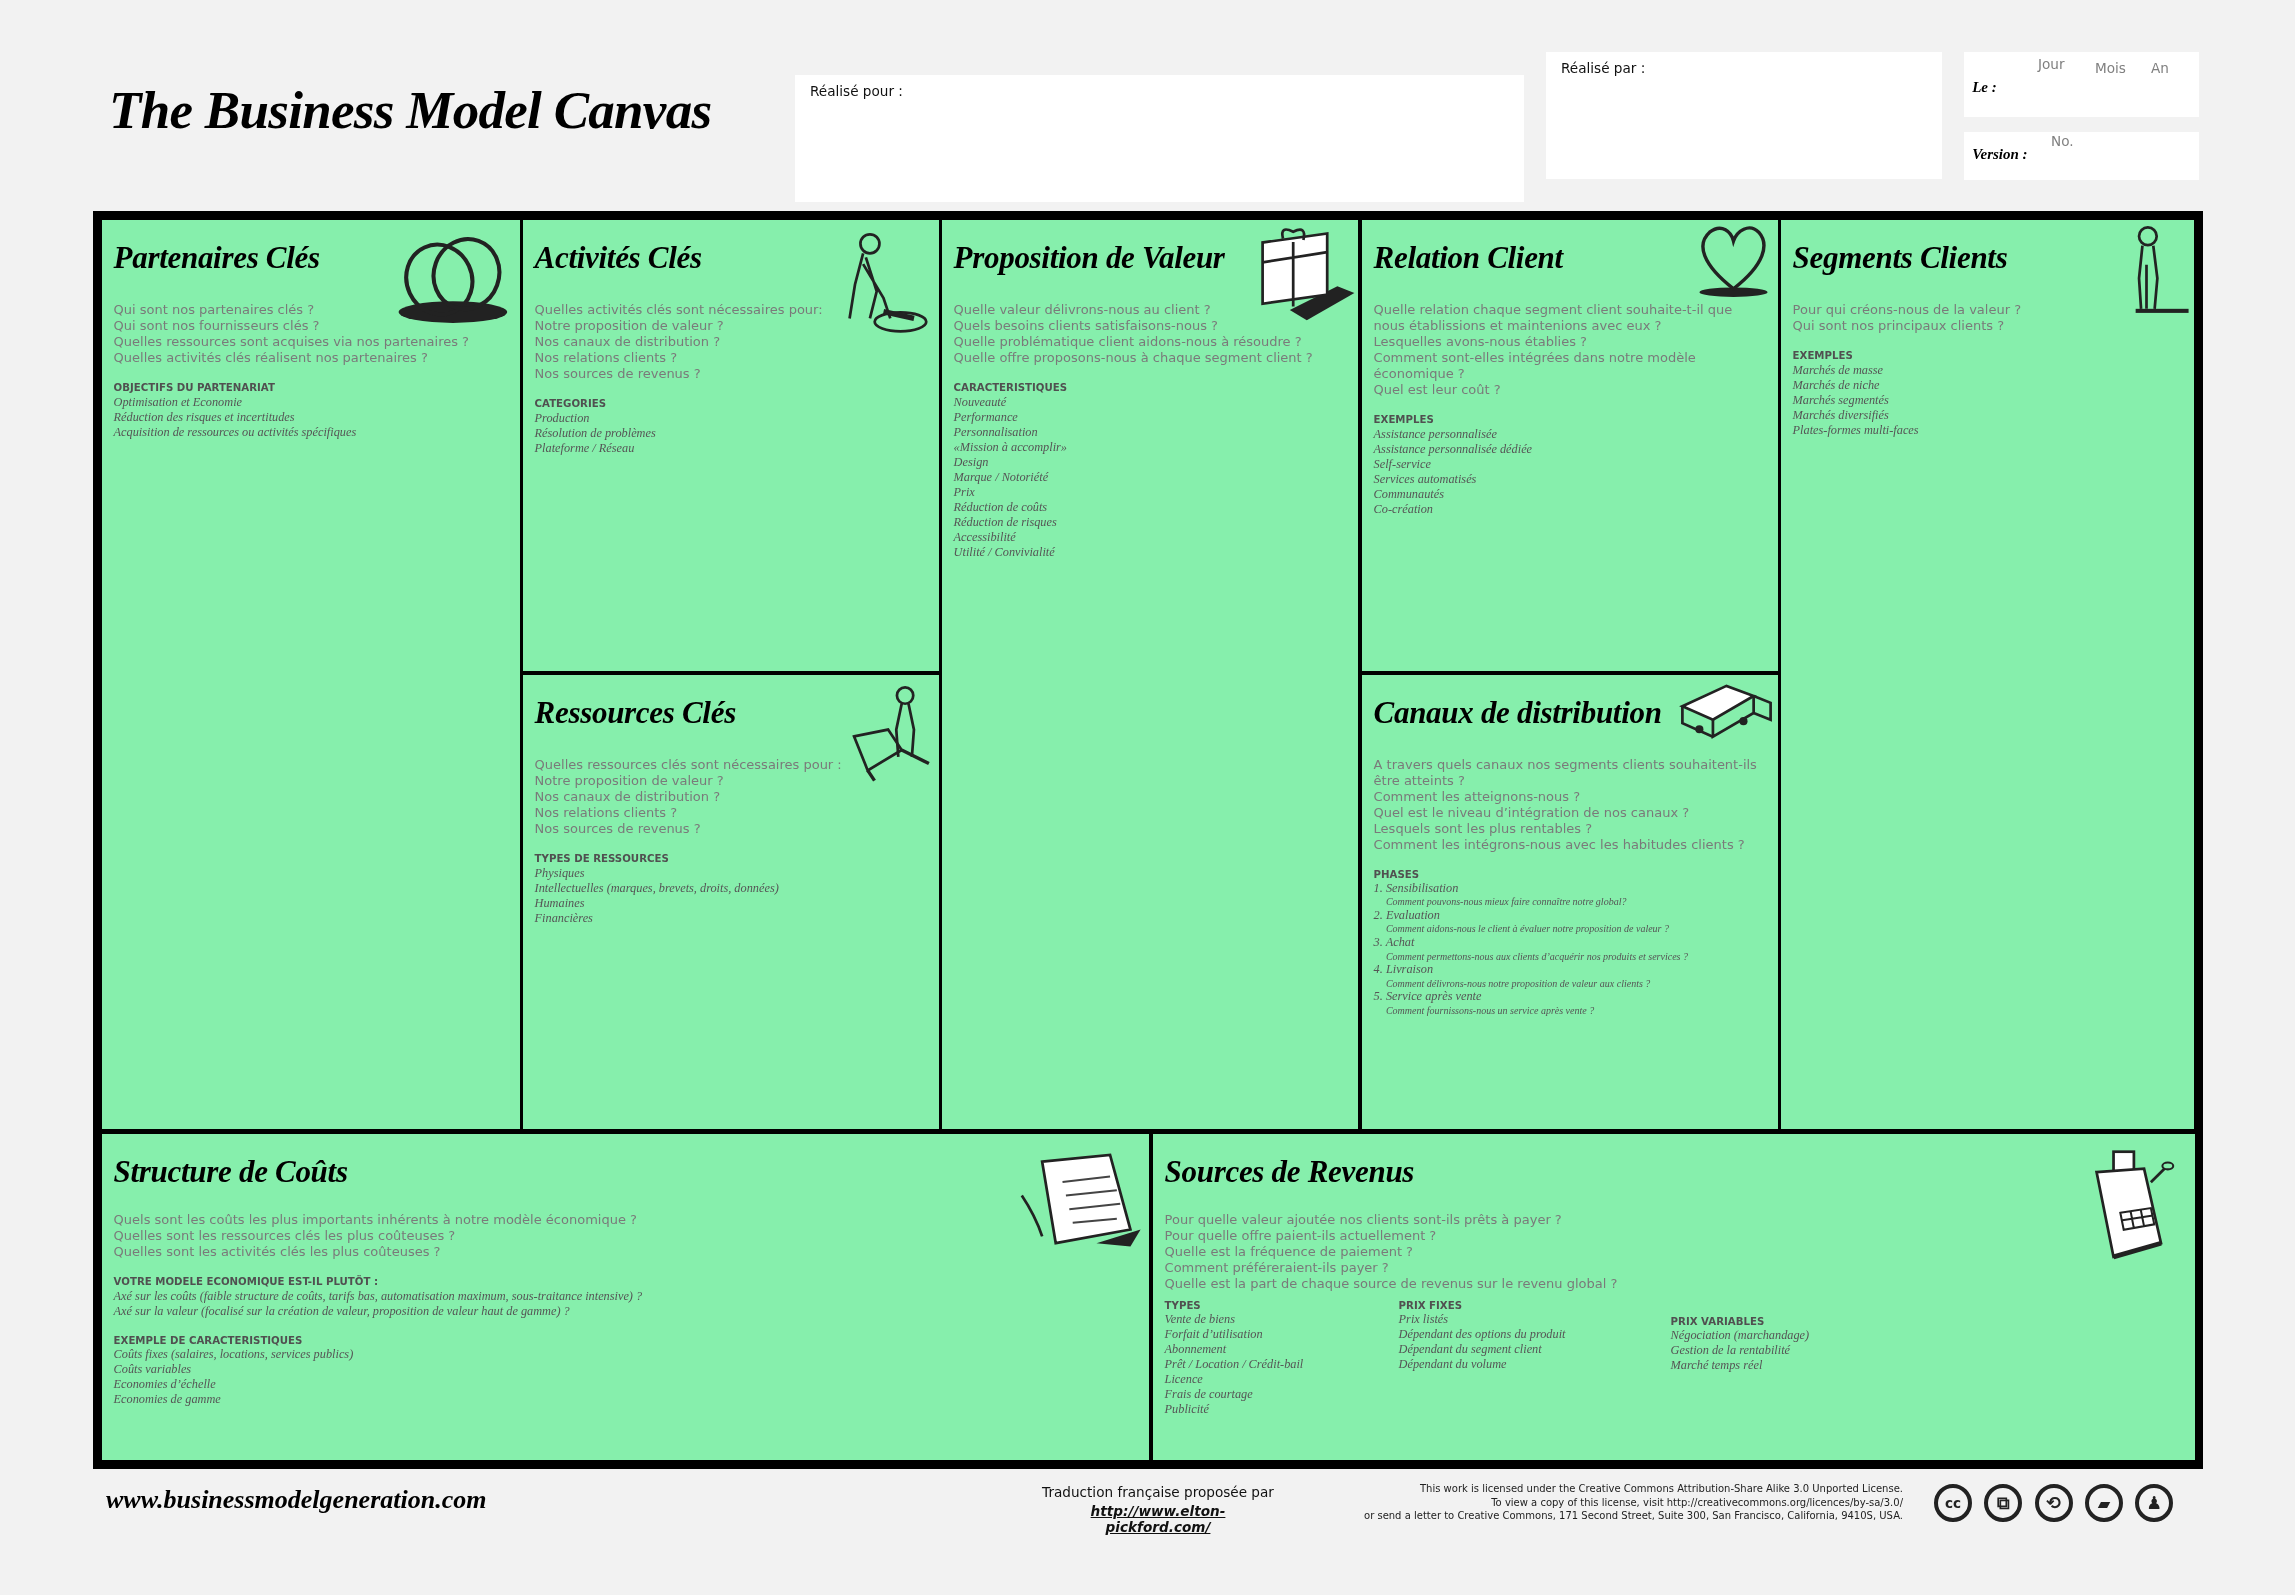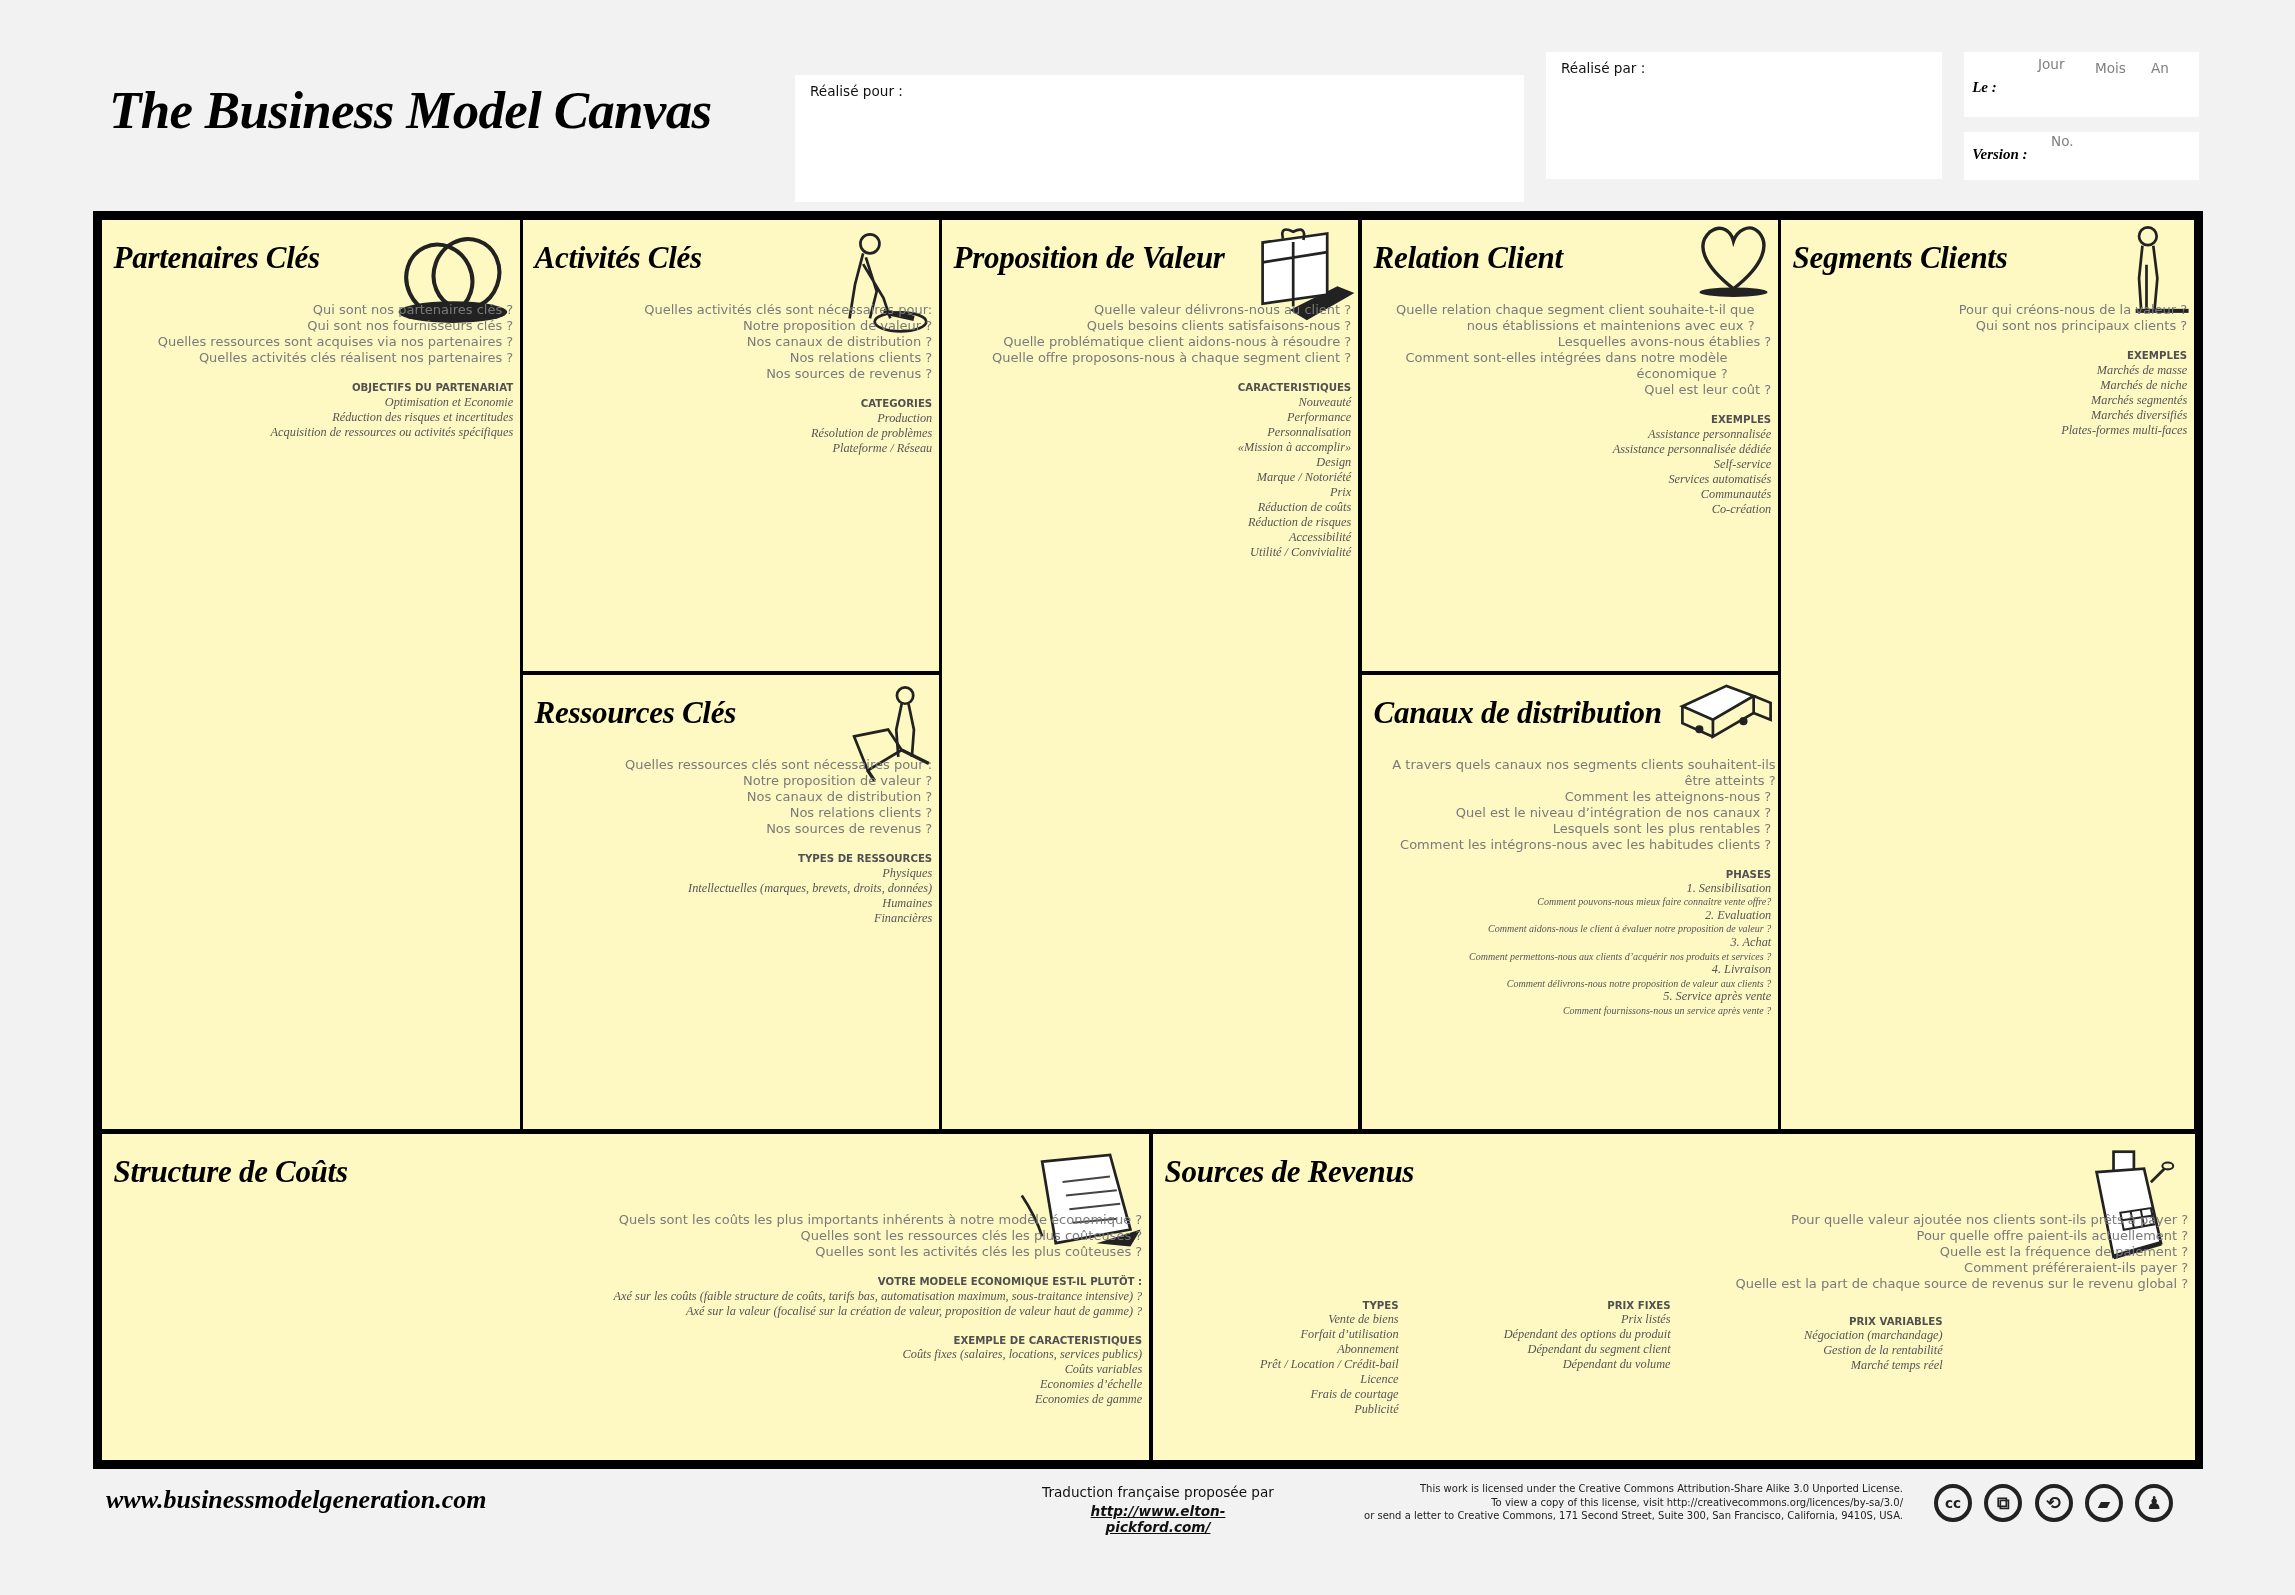--- a/index.html
+++ b/index.html
@@ -9,21 +9,21 @@
   .title {
     position: absolute; left: 109px; top: 80px;
     font-family: "Liberation Serif", serif; font-style: italic; font-weight: bold;
     font-size: 53px; letter-spacing: -0.7px; white-space: nowrap;
   }
   .meta-box { position: absolute; background: #fff; }
   .meta-label { position: absolute; font-family: "DejaVu Sans", sans-serif; font-size: 13.6px; color: #111; }
   .meta-small { position: absolute; font-family: "DejaVu Sans", sans-serif; font-size: 13.6px; color: #808080; }
   .meta-italic { position: absolute; font-family: "Liberation Serif", serif; font-style: italic; font-weight: bold; font-size: 15px; }
 
-  .block { position: absolute; background: #fef9c3; overflow: hidden; text-align: right; }
+  .block { position: absolute; background: #86efac; overflow: hidden; }
 
   .b-title {
     position: absolute; left: 11.6px; top: 20.4px;
     font-family: "Liberation Serif", serif; font-style: italic; font-weight: bold;
     font-size: 31px; white-space: nowrap; letter-spacing: -0.3px;
   }
   .b-body { position: absolute; left: 11.6px; top: 82px; right: 6.8px; }
   .q { font-family: "DejaVu Sans", sans-serif; font-size: 13px; color: #7a7a7a; line-height: 16px; }
   .sec { font-family: "DejaVu Sans", sans-serif; font-weight: bold; font-size: 10.2px; color: #505050; margin-top: 15px; line-height: 13.6px; }
   .it { font-family: "Liberation Serif", serif; font-style: italic; font-size: 12.3px; color: #555; line-height: 15px; }
@@ -190,21 +190,21 @@
       <circle cx="95" cy="62" r="6" fill="#222"></circle>
   </svg>
   <div class="b-body">
     <div class="q" style="width:402px;">A travers quels canaux nos segments clients souhaitent-ils être atteints ?</div>
     <div class="q">Comment les atteignons-nous ?</div>
     <div class="q">Quel est le niveau d’intégration de nos canaux ?</div>
     <div class="q">Lesquels sont les plus rentables ?</div>
     <div class="q">Comment les intégrons-nous avec les habitudes clients ?</div>
     <div class="sec">PHASES</div>
     <div class="it" style="line-height:13.6px;">1. Sensibilisation</div>
-    <div class="it-sub">Comment pouvons-nous mieux faire connaître vente offre?</div>
+    <div class="it-sub">Comment pouvons-nous mieux faire connaître notre global?</div>
     <div class="it" style="line-height:13.6px;">2. Evaluation</div>
     <div class="it-sub">Comment aidons-nous le client à évaluer notre proposition de valeur ?</div>
     <div class="it" style="line-height:13.6px;">3. Achat</div>
     <div class="it-sub">Comment permettons-nous aux clients d’acquérir nos produits et services ?</div>
     <div class="it" style="line-height:13.6px;">4. Livraison</div>
     <div class="it-sub">Comment délivrons-nous notre proposition de valeur aux clients ?</div>
     <div class="it" style="line-height:13.6px;">5. Service après vente</div>
     <div class="it-sub">Comment fournissons-nous un service après vente ?</div>
   </div>
 </div>

